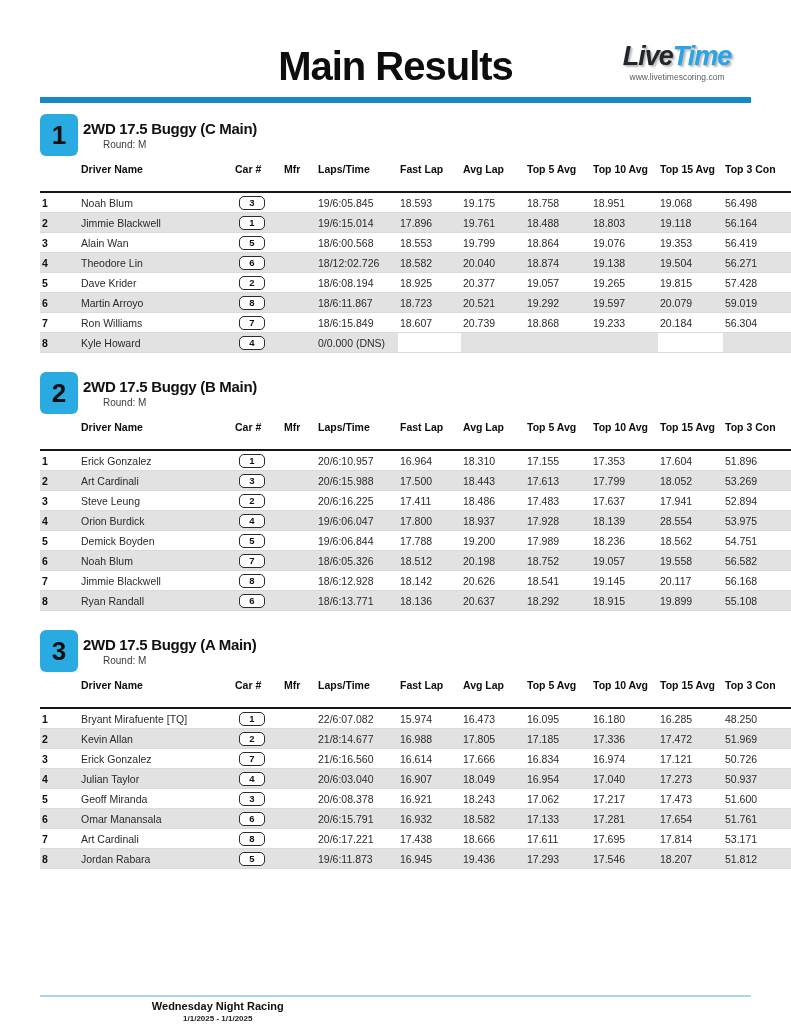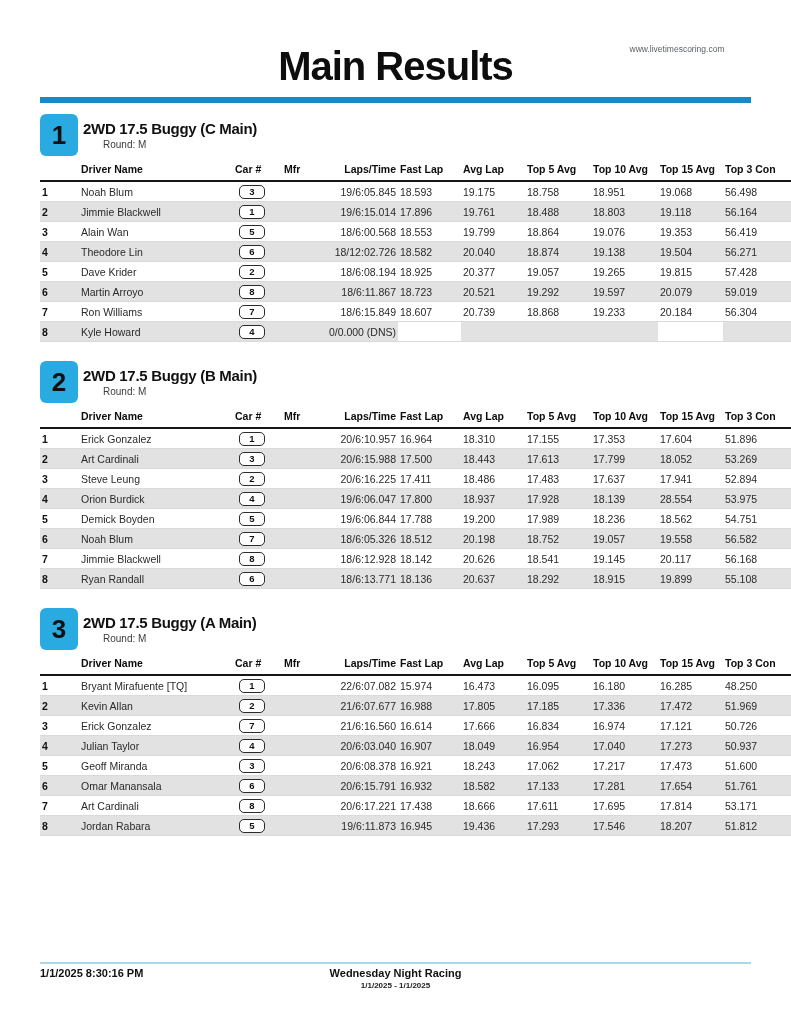--- a/index.html
+++ b/index.html
@@ -40,35 +40,35 @@
   .sec-title{font-size:15px;font-weight:bold;letter-spacing:-0.3px;color:#111;}
   .sec-round{font-size:10px;color:#3c3c3c;margin-top:2px;padding-left:20px;}
 
   
   table.results{
     border-collapse:collapse;table-layout:fixed;width:711px;margin-top:6px;
     font-size:10.5px;
   }
   th{
     text-align:left;font-weight:bold;font-size:10.5px;color:#0d0d0d;
-    border-bottom:2px solid #161616;padding:1px 2px 5px 2px;white-space:nowrap;
+    border-bottom:2px solid #161616;padding:1px 2px 16px 2px;white-space:nowrap;
     overflow:hidden;
   }
   td{
     padding:0 2px;height:19px;border-bottom:1px solid #dadada;
     white-space:nowrap;overflow:hidden;vertical-align:middle;color:#2a2a2a;
   }
   tr.alt td{background:#e2e2e2;}
   tr.alt td.k-fast_lap:empty, tr.alt td.k-top15:empty{background:#ffffff;}
   td.k-pos{font-weight:bold;color:#111;}
   .h-pos,  .k-pos  {width:35px;}
   .h-driver,.k-driver{width:150px;}
   .h-car,  .k-car  {width:45px;}
   .h-mfr,  .k-mfr  {width:30px;}
-  .h-laps_time,.k-laps_time{width:78px;text-align:right;}
+  .h-laps_time,.k-laps_time{width:78px;}
   .h-fast_lap,.k-fast_lap{width:59px;margin-left:10px;}
   .h-avg_lap,.k-avg_lap{width:60px;}
   .h-top5, .k-top5 {width:62px;}
   .h-top10,.k-top10{width:63px;}
   .h-top15,.k-top15{width:61px;}
   .h-top3con,.k-top3con{width:68px;}
   .chip{
     display:inline-block;min-width:20px;padding:0 2px;margin-left:4px;
     border:1.5px solid #2b2b2b;border-radius:5px;background:#fff;
     font-weight:bold;font-size:9.5px;line-height:12px;text-align:center;color:#111;
@@ -87,20 +87,21 @@
   .f-right{font-size:11px;font-weight:bold;text-align:right;color:#111;}
 </style>
 </head>
 <body>
 
 <div class="page">
 
   <div class="header">
     <div class="page-title">Main Results</div>
     <div class="logo">
+      <div class="logo-text"><span class="lt-live">Live</span><span class="lt-time">Time</span></div>
       <div class="logo-url">www.livetimescoring.com</div>
     </div>
   </div>
   <div class="header-rule"></div>
 
   <section class="race-section">
     <div class="sec-head">
       <div class="badge">1</div>
       <div class="sec-meta">
         <div class="sec-title">2WD 17.5 Buggy (C Main)</div>
@@ -401,21 +402,21 @@
             <td class="k-top5">16.095</td>
             <td class="k-top10">16.180</td>
             <td class="k-top15">16.285</td>
             <td class="k-top3con">48.250</td>
           </tr>
           <tr class="alt">
             <td class="k-pos">2</td>
             <td class="k-driver">Kevin Allan</td>
             <td class="k-car"><span class="chip">2</span></td>
             <td class="k-mfr"></td>
-            <td class="k-laps_time">21/6:07.677</td>
+            <td class="k-laps_time">21/8:14.677</td>
             <td class="k-fast_lap">16.988</td>
             <td class="k-avg_lap">17.805</td>
             <td class="k-top5">17.185</td>
             <td class="k-top10">17.336</td>
             <td class="k-top15">17.472</td>
             <td class="k-top3con">51.969</td>
           </tr>
           <tr>
             <td class="k-pos">3</td>
             <td class="k-driver">Erick Gonzalez</td>
@@ -493,20 +494,19 @@
             <td class="k-top10">17.546</td>
             <td class="k-top15">18.207</td>
             <td class="k-top3con">51.812</td>
           </tr>
         </tbody>
     </table>
   </section>
 
   <div class="footer-rule"></div>
   <div class="footer">
-    <div class="f-left">1/1/2025 8:30:16 PM</div>
     <div class="f-center">
       <div class="f-event">Wednesday Night Racing</div>
       <div class="f-dates">1/1/2025 - 1/1/2025</div>
     </div>
   </div>
 
 </div>
 
 </body></html>

